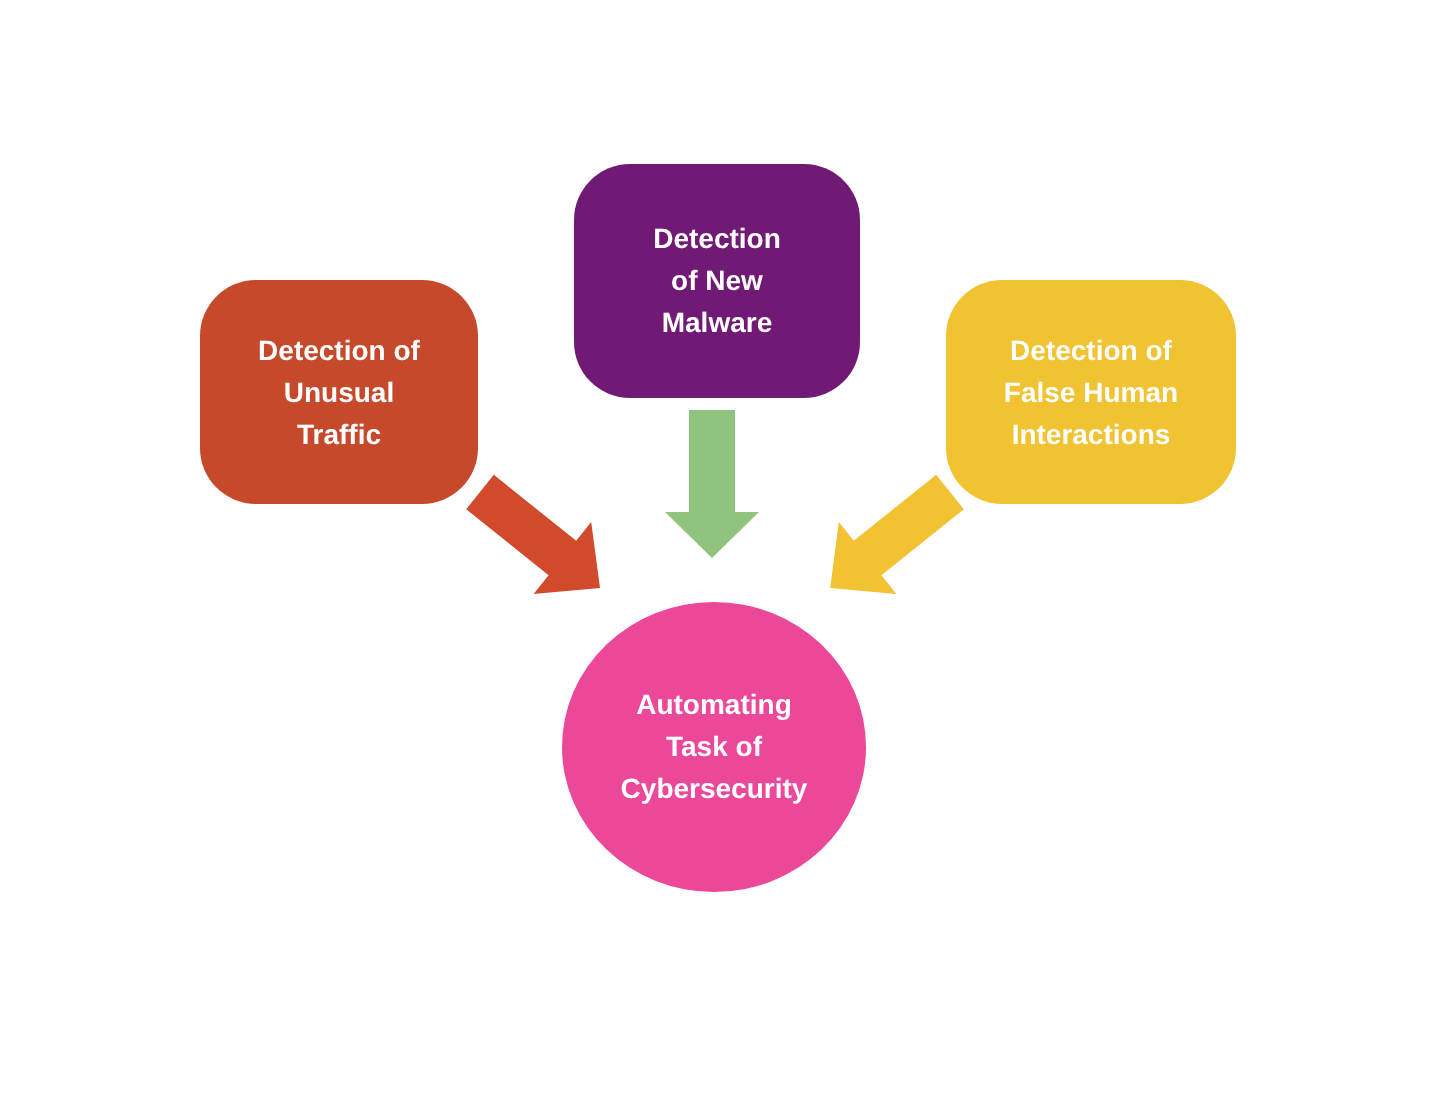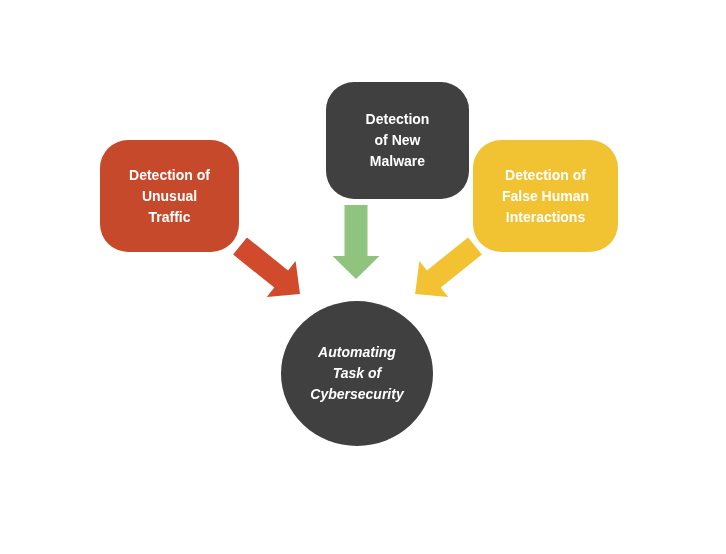--- a/index.html
+++ b/index.html
@@ -55,31 +55,31 @@
     <polygon points="344.5,205 367.5,205 367.5,256 379.5,256 356,279 332.5,256 344.5,256" fill="#90c47e"></polygon>
     <polygon points="468.1,237.4 426.9,270.4 419.4,261.0 415.1,294.0 448.2,297.0 440.7,287.6 481.9,254.6" fill="#f2c232"></polygon>
   </svg>
 
   <div class="node box box-red" style="background-color: rgb(198, 73, 43);">
     <span>Detection of
 Unusual
 Traffic</span>
   </div>
 
-  <div class="node box box-green" style="background-color: #404040; margin-left: 39px;">
+  <div class="node box box-green" style="background-color: #701a75;">
     <span>Detection
 of New
 Malware</span>
   </div>
 
   <div class="node box box-yellow" style="background-color: rgb(241, 194, 50);">
     <span>Detection of
 False Human
 Interactions</span>
   </div>
 
-  <div class="node circle" style="background-color: #404040; font-style: italic;">
+  <div class="node circle" style="background-color: #ec4899;">
     <span>Automating
 Task of
 Cybersecurity</span>
   </div>
 
 </div>
 
 </body></html>

